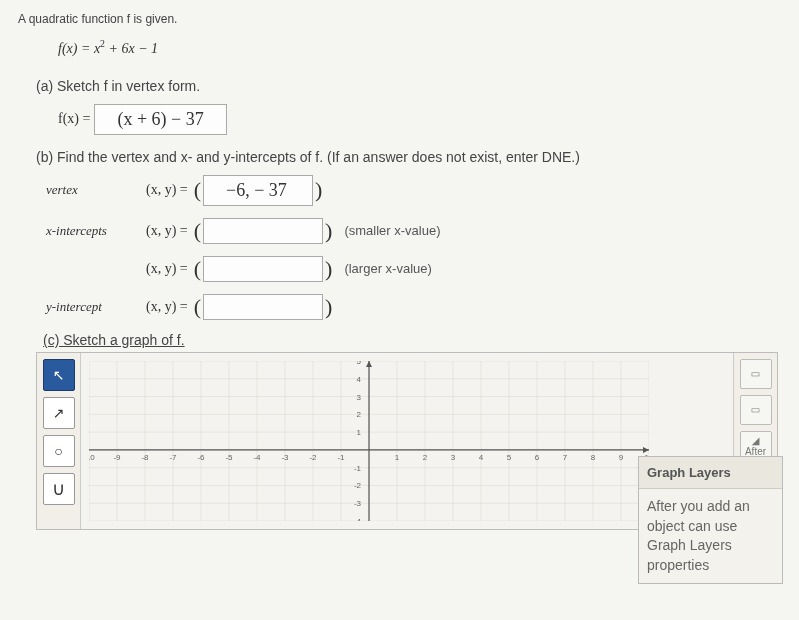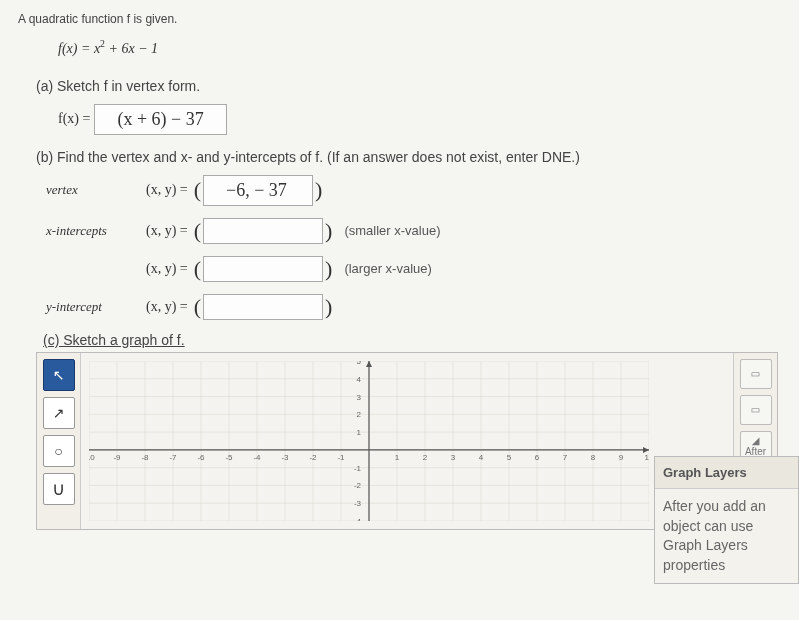--- a/index.html
+++ b/index.html
@@ -20,21 +20,21 @@
 .paren { font-family: Georgia, serif; font-size: 22px; padding: 0 2px; }
 .subpart { margin-left: 25px; margin-top: 6px; margin-bottom: 4px; color: #444; text-decoration: underline; }
 .graph-area { display: flex; border: 1px solid #bcbcbc; background: #f5f3ef; margin-left: 18px; width: 742px; position: relative; }
 .tool-panel { width: 44px; background: #f2efe8; border-right: 1px solid #ccc; display: flex; flex-direction: column; align-items: center; padding-top: 6px; gap: 6px; }
 .tool { width: 32px; height: 32px; border: 1px solid #999; background: #fff; display: flex; align-items: center; justify-content: center; border-radius: 2px; cursor: pointer; }
 .tool.active { background: #2a5a9e; color: #fff; border-color: #1a3a6e; }
 .grid-wrap { flex: 1; position: relative; padding: 8px; }
 .grid-svg { display: block; }
 .side-panel { width: 44px; background: #f2efe8; border-left: 1px solid #ccc; display: flex; flex-direction: column; align-items: center; padding-top: 6px; gap: 6px; }
 .side-btn { width: 32px; height: 30px; border: 1px solid #bbb; background: #f6f6f3; font-size: 10px; display: flex; flex-direction: column; align-items: center; justify-content: center; color: #777; border-radius: 2px; }
-.layers-panel { position: absolute; right: 0; top: 456px; width: 145px; background: #f4f2ec; border: 1px solid #bbb; font-size: 12px; }
+.layers-panel { position: absolute; right: 16px; top: 456px; width: 145px; background: #f4f2ec; border: 1px solid #bbb; font-size: 12px; }
 .layers-panel .title { padding: 8px 8px; font-weight: bold; color: #555; font-size: 13px; border-bottom: 1px solid #ccc; background: #eae7df; }
 .layers-panel .body { padding: 8px; color: #666; font-size: 14px; line-height: 1.4; }
 sup { font-size: 0.7em; }
 .cursor-arrow { position: absolute; left: 430px; top: 410px; font-size: 14px; color: #333; }
 </style>
 </head>
 <body>
 
 <div class="container">
   <div class="intro"><span>A quadratic function f is given.</span></div>

